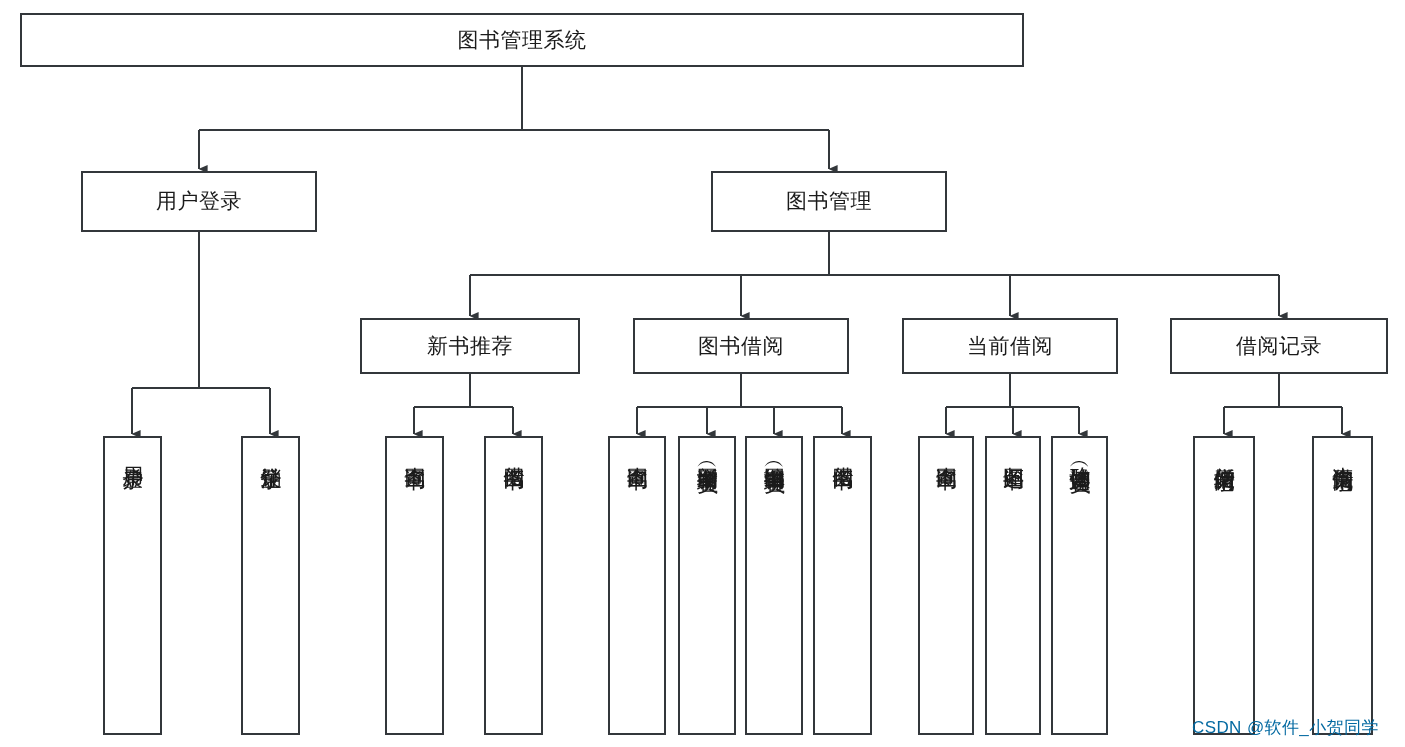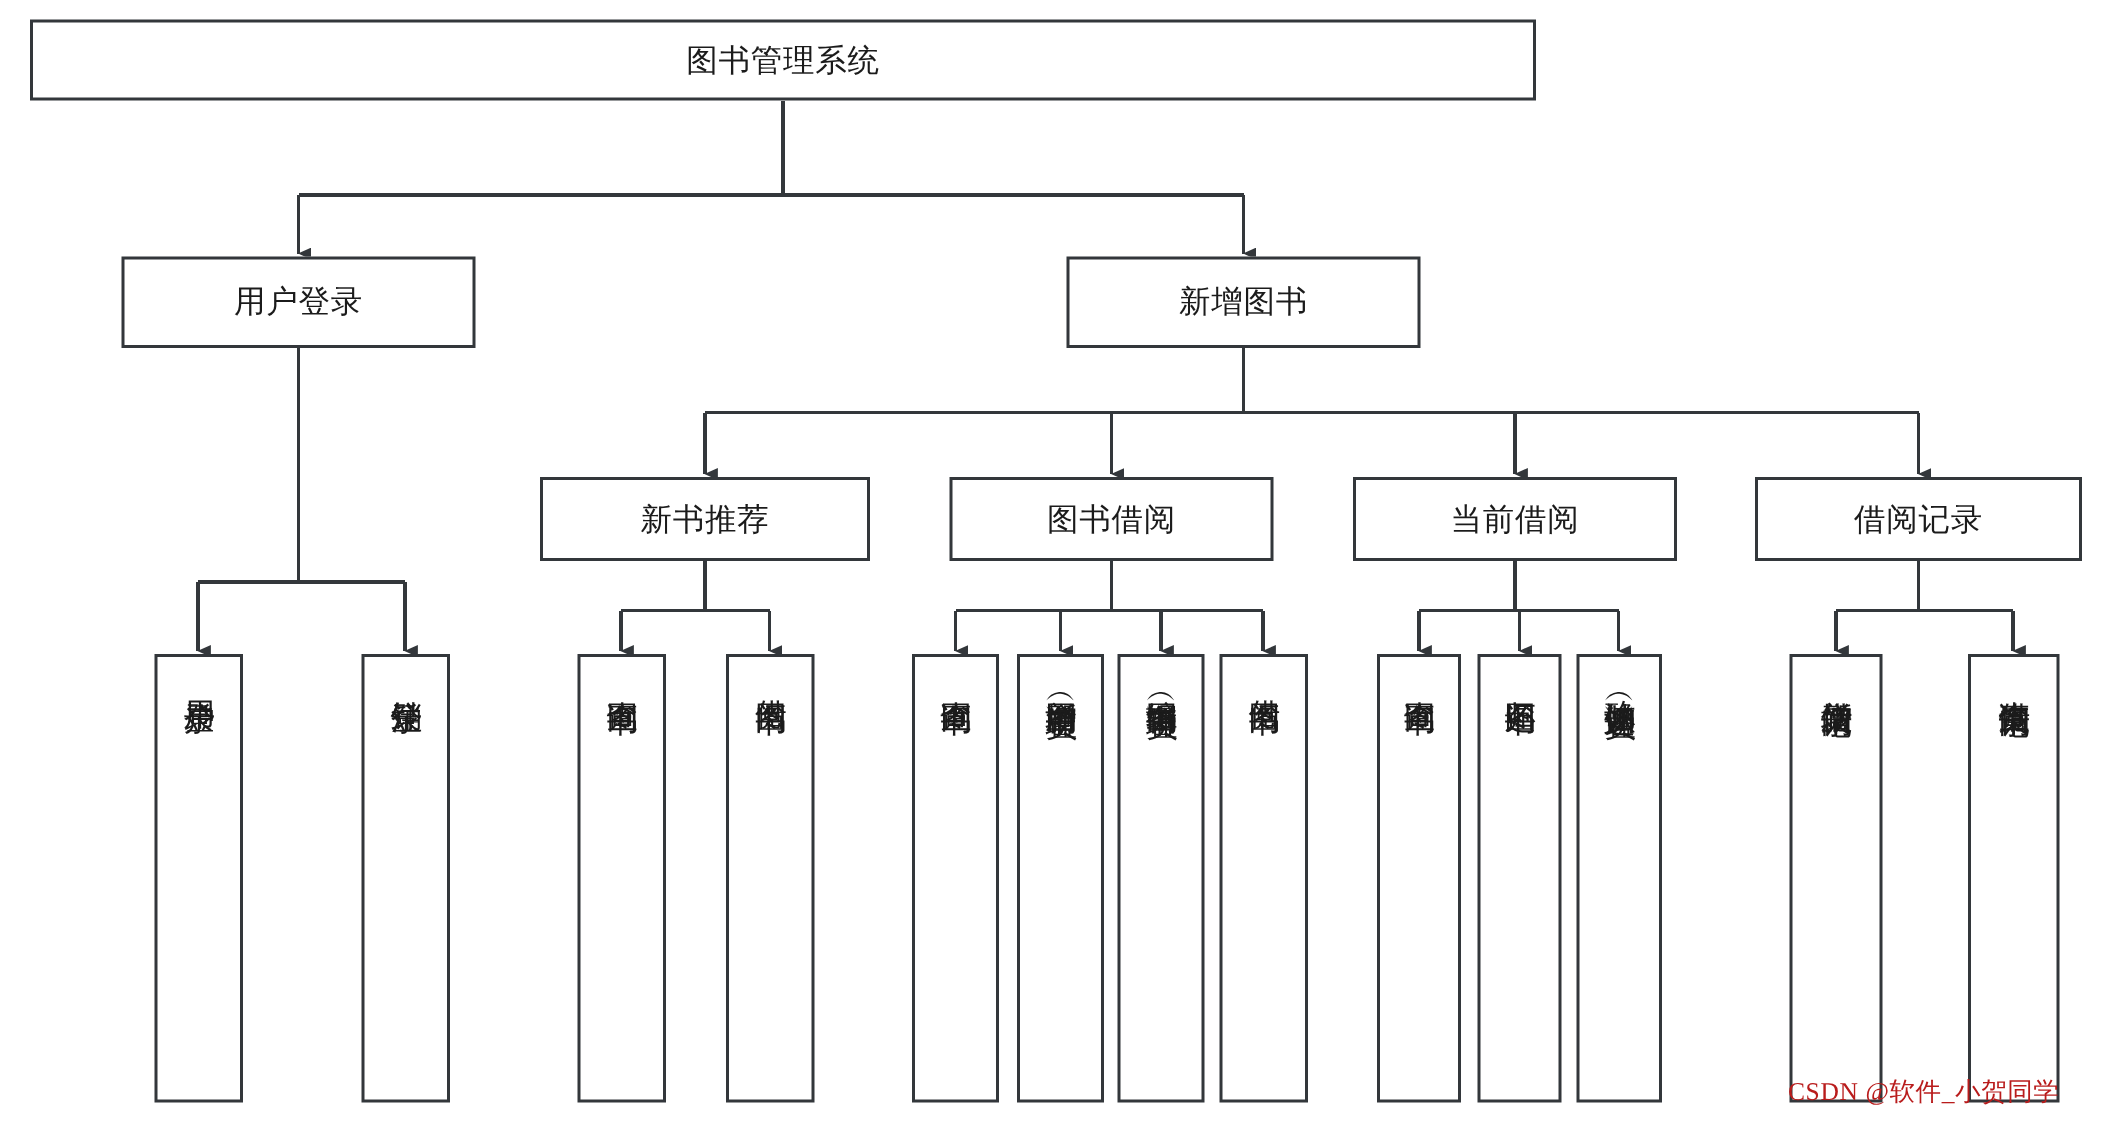--- a/index.html
+++ b/index.html
@@ -12,21 +12,20 @@
     height: 747px;
     font-family: "Liberation Sans", "DejaVu Sans", sans-serif;
     position: relative;
     overflow: hidden;
   }
   #diagram-root {
     position: relative;
     width: 1405px;
     height: 567px;
     background: #ffffff;
-    font-family: Liberation Serif, serif;
   }
   .node {
     position: absolute;
     box-sizing: border-box;
     background: #ffffff;
     border: 2px solid #33373b;
     display: flex;
     align-items: center;
     justify-content: center;
     color: #1b1b1b;
@@ -119,21 +118,21 @@
   </svg>
 
   <div class="node root" style="left: 20px; top: 13px; width: 1004px; height: 54px; border-color: rgb(51, 55, 59); background: rgb(255, 255, 255); color: rgb(27, 27, 27);">
     <span class="node-label">图书管理系统</span>
   </div>
 
   <div class="node l2" style="left: 81px; top: 171px; width: 236px; height: 61px; border-color: rgb(51, 55, 59); background: rgb(255, 255, 255); color: rgb(27, 27, 27);">
     <span class="node-label">用户登录</span>
   </div>
   <div class="node l2" style="left: 711px; top: 171px; width: 236px; height: 61px; border-color: rgb(51, 55, 59); background: rgb(255, 255, 255); color: rgb(27, 27, 27);">
-    <span class="node-label">新增图书</span>
+    <span class="node-label">图书管理</span>
   </div>
 
   <div class="node l3" style="left: 633px; top: 318px; width: 216px; height: 56px; border-color: rgb(51, 55, 59); background: rgb(255, 255, 255); color: rgb(27, 27, 27);">
     <span class="node-label">图书借阅</span>
   </div>
   <div class="node l3" style="left: 360px; top: 318px; width: 220px; height: 56px; border-color: rgb(51, 55, 59); background: rgb(255, 255, 255); color: rgb(27, 27, 27);">
     <span class="node-label">新书推荐</span>
   </div>
   <div class="node l3" style="left: 902px; top: 318px; width: 216px; height: 56px; border-color: rgb(51, 55, 59); background: rgb(255, 255, 255); color: rgb(27, 27, 27);">
     <span class="node-label">当前借阅</span>
@@ -175,14 +174,14 @@
   <div class="node leaf" style="left: 1051px; top: 436px; width: 57px; height: 299px; border-color: rgb(51, 55, 59); background: rgb(255, 255, 255); color: rgb(27, 27, 27);">
     <span class="node-label">确认归还（管理员）</span>
   </div>
   <div class="node leaf" style="left: 1193px; top: 436px; width: 62px; height: 299px; border-color: rgb(51, 55, 59); background: rgb(255, 255, 255); color: rgb(27, 27, 27);">
     <span class="node-label">新增借阅记录</span>
   </div>
   <div class="node leaf" style="left: 1312px; top: 436px; width: 61px; height: 299px; border-color: rgb(51, 55, 59); background: rgb(255, 255, 255); color: rgb(27, 27, 27);">
     <span class="node-label">查询借阅记录</span>
   </div>
 
-  <div id="watermark" style="color: #b91c1c;">CSDN @软件_小贺同学</div>
+  <div id="watermark" style="color: #0369a1;">CSDN @软件_小贺同学</div>
 </div>
 
 </body></html>

